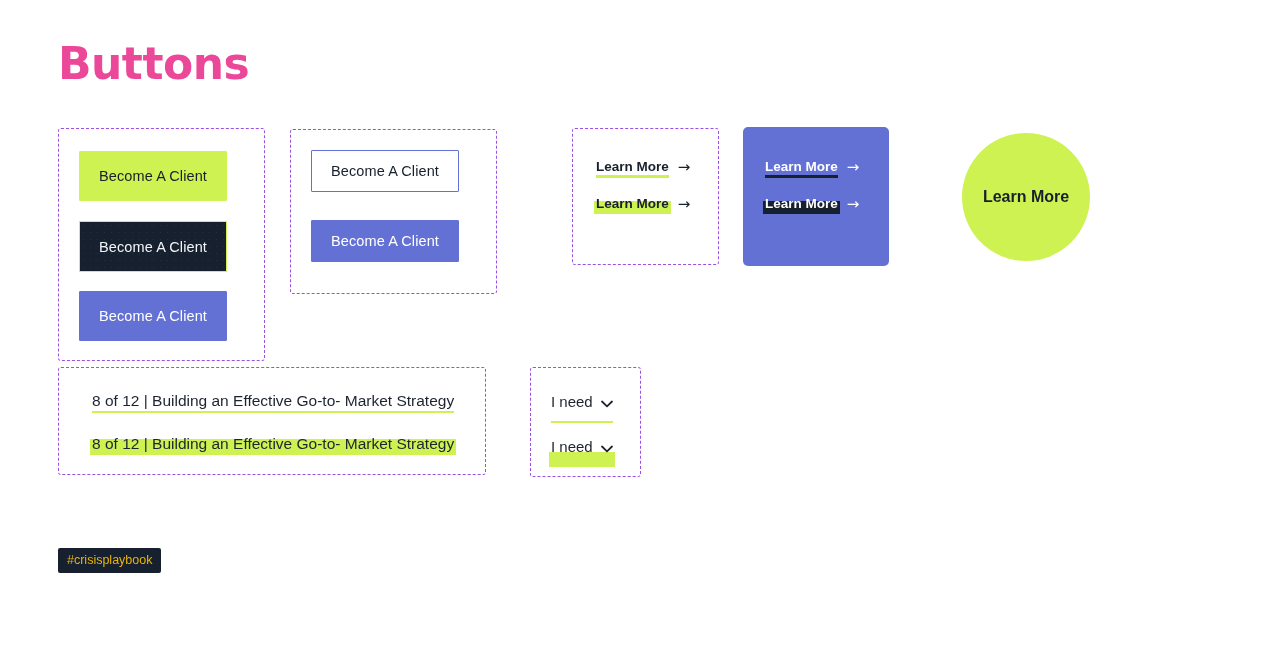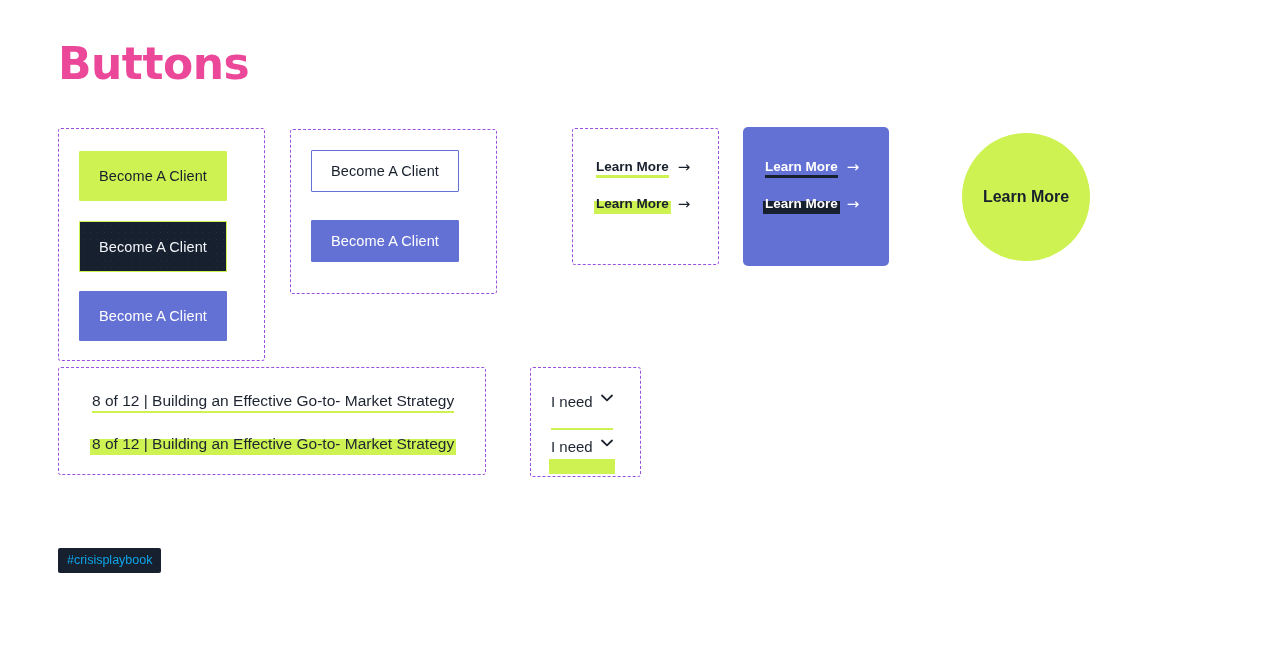--- a/index.html
+++ b/index.html
@@ -193,26 +193,26 @@
     display: flex;
     align-items: center;
     gap: 8px;
     cursor: pointer;
     user-select: none;
     white-space: nowrap;
   }
   .dd-inner {
     position: relative;
     display: flex;
-    align-items: flex-start;
+    align-items: flex-end;
     gap: 8px;
     z-index: 1;
     font-size: 15px;
     color: #1d2430;
-    padding-bottom: 17px;
+    padding-bottom: 10px;
   }
   .dropdown.underline .dd-inner::after {
     content: "";
     position: absolute;
     left: 0;
     right: 0;
     bottom: -3px;
     height: 2.5px;
     background: #cdf252;
     z-index: -1;
@@ -231,21 +231,21 @@
     font-size: 11px;
     line-height: 1;
     color: #1d2430;
     font-family: "DejaVu Sans", sans-serif;
   }
 
   
   .tag {
     position: absolute;
     background: #16202e;
-    color: #0ea5e9;
+    color: #eab308;
     font-size: 12.5px;
     padding: 5px 9px 6px 9px;
     border-radius: 2px;
     white-space: nowrap;
     user-select: none;
   }
 </style>
 </head>
 <body>
 

